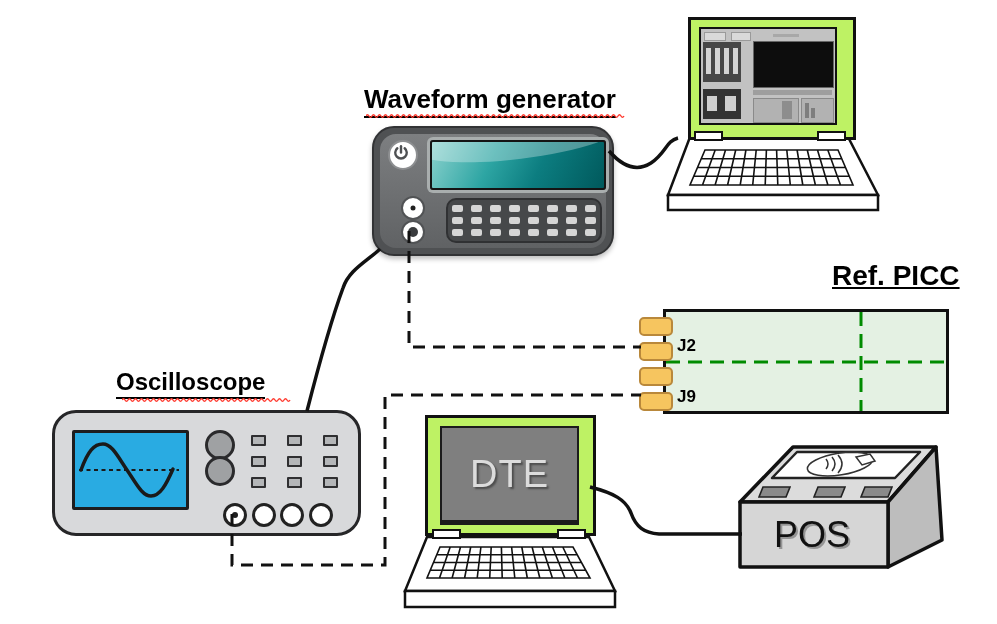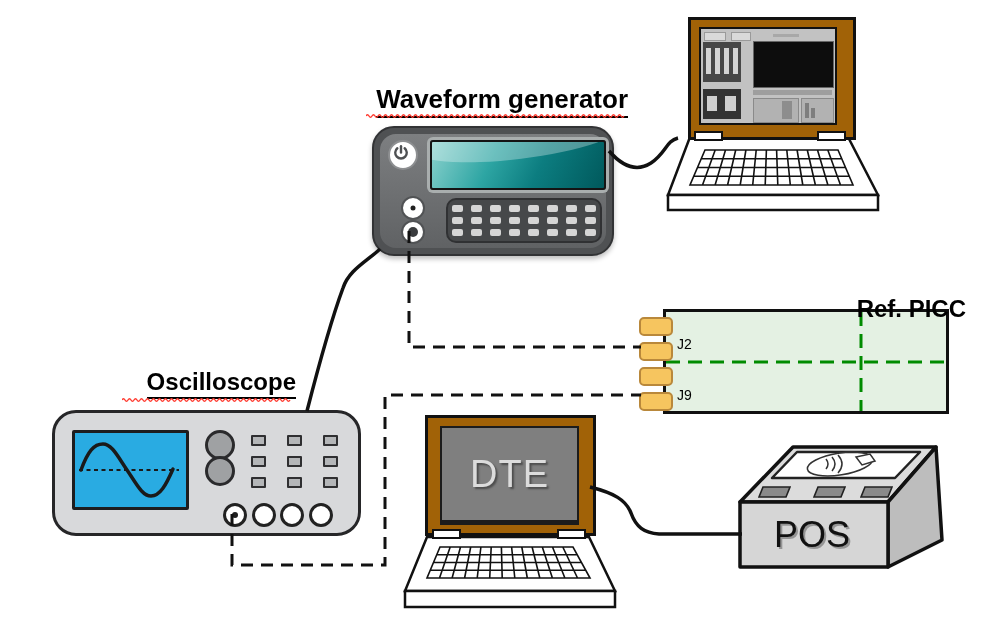--- a/index.html
+++ b/index.html
@@ -1,19 +1,19 @@
 <!DOCTYPE html>
 <html><head>
 <meta charset="utf-8">
 <style>
   html,body{margin:0;padding:0;background:#fff;}
   #stage{position:relative;width:997px;height:624px;background:#ffffff;overflow:hidden;
          font-family:"Liberation Sans",sans-serif;}
   .abs{position:absolute;}
-  .title{position:absolute;font-weight:bold;color:#000;text-align:right;z-index:20;}
+  .title{position:absolute;font-weight:bold;color:#000;text-align:left;z-index:20;}
   .title .ul{display:inline-block;border-bottom:2.5px solid #000;padding-bottom:1px;}
   .squiggle{position:absolute;z-index:20;}
   
   #wg-body{left:372px;top:126px;width:238px;height:126px;background:#4f5153;
            border:2px solid #323335;border-radius:22px;z-index:10;box-shadow:0 3px 5px rgba(0,0,0,.25);}
   #wg-panel{position:absolute;left:6px;top:6px;right:6px;bottom:6px;border-radius:16px;
             background:linear-gradient(180deg,#7d7f81,#606264);}
   #wg-screen{position:absolute;left:50px;top:6px;width:172px;height:46px;border:2px solid #141414;
              border-radius:3px;box-shadow:0 0 0 3px #a9aeae;overflow:hidden;
              background:linear-gradient(115deg,#8ad1cd 0%,#2da5a3 35%,#0c7d80 62%,#00595c 100%);}
@@ -37,23 +37,23 @@
   .knob{width:24px;height:24px;background:#9fa1a3;border:3px solid #2a2a2c;}
   #osc-buttons{position:absolute;left:196px;top:22px;display:grid;
                grid-template-columns:repeat(3,15px);grid-template-rows:repeat(3,11px);gap:10px 21px;}
   #osc-buttons span{background:#b4b6b8;border:2px solid #2f2f31;border-radius:1px;}
   .bnc-small{width:18px;height:18px;background:#fff;border:3px solid #222;}
   
   #picc-board{left:663px;top:309px;width:280px;height:99px;background:#e4f1e3;
               border:3px solid #101010;z-index:9;}
   .picc-conn{position:absolute;width:30px;height:15px;background:#f6c55f;border:2.5px solid #b9883b;
              border-radius:5px;z-index:11;}
-  .picc-lbl{position:absolute;font-weight:normal;font-size:14px;color:#000;z-index:12;}
-  
-  .bezel{position:absolute;background:#a16207;border:3px solid #111;z-index:10;}
+  .picc-lbl{position:absolute;font-weight:bold;font-size:17px;color:#000;z-index:12;}
+  
+  .bezel{position:absolute;background:#bef264;border:3px solid #111;z-index:10;}
   .hinge{position:absolute;background:#fff;border:2px solid #111;z-index:11;}
   #ctl-screen{position:absolute;left:8px;top:7px;width:134px;height:94px;background:#c2c2c2;
               border:2.5px solid #111;overflow:hidden;}
   #ctl-screen div{position:absolute;}
   #dte-screen{position:absolute;left:12px;top:8px;width:135px;height:92px;background:#7f7f7f;
               border:2px solid #1c1c1c;border-bottom-width:5px;display:flex;
               align-items:center;justify-content:center;}
   #dte-label{font-size:38px;color:#dcdcdc;letter-spacing:1px;text-shadow:2px 2px 2px #4c4c4c;}
   svg{display:block;}
   .lap-svg{position:absolute;z-index:9;}
@@ -71,21 +71,21 @@
     <path stroke="#ff3b30" stroke-width="1.4" fill="none" d="M0,3 q1.5,-2.6 3,0 q1.5,2.6 3,0 q1.5,-2.6 3,0 q1.5,2.6 3,0 q1.5,-2.6 3,0 q1.5,2.6 3,0 q1.5,-2.6 3,0 q1.5,2.6 3,0 q1.5,-2.6 3,0 q1.5,2.6 3,0 q1.5,-2.6 3,0 q1.5,2.6 3,0 q1.5,-2.6 3,0 q1.5,2.6 3,0 q1.5,-2.6 3,0 q1.5,2.6 3,0 q1.5,-2.6 3,0 q1.5,2.6 3,0 q1.5,-2.6 3,0 q1.5,2.6 3,0 q1.5,-2.6 3,0 q1.5,2.6 3,0 q1.5,-2.6 3,0 q1.5,2.6 3,0 q1.5,-2.6 3,0 q1.5,2.6 3,0 q1.5,-2.6 3,0 q1.5,2.6 3,0 q1.5,-2.6 3,0 q1.5,2.6 3,0 q1.5,-2.6 3,0 q1.5,2.6 3,0 q1.5,-2.6 3,0 q1.5,2.6 3,0 q1.5,-2.6 3,0 q1.5,2.6 3,0 q1.5,-2.6 3,0 q1.5,2.6 3,0 q1.5,-2.6 3,0 q1.5,2.6 3,0 q1.5,-2.6 3,0 q1.5,2.6 3,0 q1.5,-2.6 3,0 q1.5,2.6 3,0 q1.5,-2.6 3,0 q1.5,2.6 3,0 q1.5,-2.6 3,0 q1.5,2.6 3,0 q1.5,-2.6 3,0 q1.5,2.6 3,0 q1.5,-2.6 3,0 q1.5,2.6 3,0 q1.5,-2.6 3,0 q1.5,2.6 3,0 q1.5,-2.6 3,0 q1.5,2.6 3,0 q1.5,-2.6 3,0 q1.5,2.6 3,0 q1.5,-2.6 3,0 q1.5,2.6 3,0 q1.5,-2.6 3,0 q1.5,2.6 3,0 q1.5,-2.6 3,0 q1.5,2.6 3,0 q1.5,-2.6 3,0 q1.5,2.6 3,0 q1.5,-2.6 3,0 q1.5,2.6 3,0 q1.5,-2.6 3,0 q1.5,2.6 3,0 q1.5,-2.6 3,0 q1.5,2.6 3,0 q1.5,-2.6 3,0 q1.5,2.6 3,0 q1.5,-2.6 3,0 q1.5,2.6 3,0 q1.5,-2.6 3,0 q1.5,2.6 3,0 q1.5,-2.6 3,0 q1.5,2.6 3,0 q1.5,-2.6 3,0 q1.5,2.6 3,0 q1.5,-2.6 3,0 q1.5,2.6 3,0 q1.5,-2.6 3,0 q1.5,2.6 3,0"></path>
   </svg>
 
   <div class="title" style="left:116px;top:368px;width:180px;font-size:24px;">
     <span class="ul">Oscilloscope</span>
   </div>
   <svg class="squiggle" style="left:122px;top:397px;" width="172" height="7">
     <path stroke="#ff3b30" stroke-width="1.4" fill="none" d="M0,3 q1.5,-2.6 3,0 q1.5,2.6 3,0 q1.5,-2.6 3,0 q1.5,2.6 3,0 q1.5,-2.6 3,0 q1.5,2.6 3,0 q1.5,-2.6 3,0 q1.5,2.6 3,0 q1.5,-2.6 3,0 q1.5,2.6 3,0 q1.5,-2.6 3,0 q1.5,2.6 3,0 q1.5,-2.6 3,0 q1.5,2.6 3,0 q1.5,-2.6 3,0 q1.5,2.6 3,0 q1.5,-2.6 3,0 q1.5,2.6 3,0 q1.5,-2.6 3,0 q1.5,2.6 3,0 q1.5,-2.6 3,0 q1.5,2.6 3,0 q1.5,-2.6 3,0 q1.5,2.6 3,0 q1.5,-2.6 3,0 q1.5,2.6 3,0 q1.5,-2.6 3,0 q1.5,2.6 3,0 q1.5,-2.6 3,0 q1.5,2.6 3,0 q1.5,-2.6 3,0 q1.5,2.6 3,0 q1.5,-2.6 3,0 q1.5,2.6 3,0 q1.5,-2.6 3,0 q1.5,2.6 3,0 q1.5,-2.6 3,0 q1.5,2.6 3,0 q1.5,-2.6 3,0 q1.5,2.6 3,0 q1.5,-2.6 3,0 q1.5,2.6 3,0 q1.5,-2.6 3,0 q1.5,2.6 3,0 q1.5,-2.6 3,0 q1.5,2.6 3,0 q1.5,-2.6 3,0 q1.5,2.6 3,0 q1.5,-2.6 3,0 q1.5,2.6 3,0 q1.5,-2.6 3,0 q1.5,2.6 3,0 q1.5,-2.6 3,0 q1.5,2.6 3,0 q1.5,-2.6 3,0 q1.5,2.6 3,0"></path>
   </svg>
 
-  <div class="title" style="left:832px;top:295px;width:134px;font-size:24px;">Ref. PICC</div>
+  <div class="title" style="left:832px;top:260px;width:134px;font-size:28px;text-decoration:underline;">Ref. PICC</div>
 
   <div id="wg-body" class="abs">
     <div id="wg-panel">
       <div id="wg-power" class="circle">
         <svg viewBox="0 0 24 24" width="22" height="22" style="position:absolute;left:0;top:0;">
           <path d="M12 4.5v7" stroke="#4e5052" stroke-width="2.6" stroke-linecap="round" fill="none"></path>
           <path d="M8 6.8a6.3 6.3 0 1 0 8 0" stroke="#4e5052" stroke-width="2.6" stroke-linecap="round" fill="none"></path>
         </svg>
       </div>
       <div id="wg-screen">

